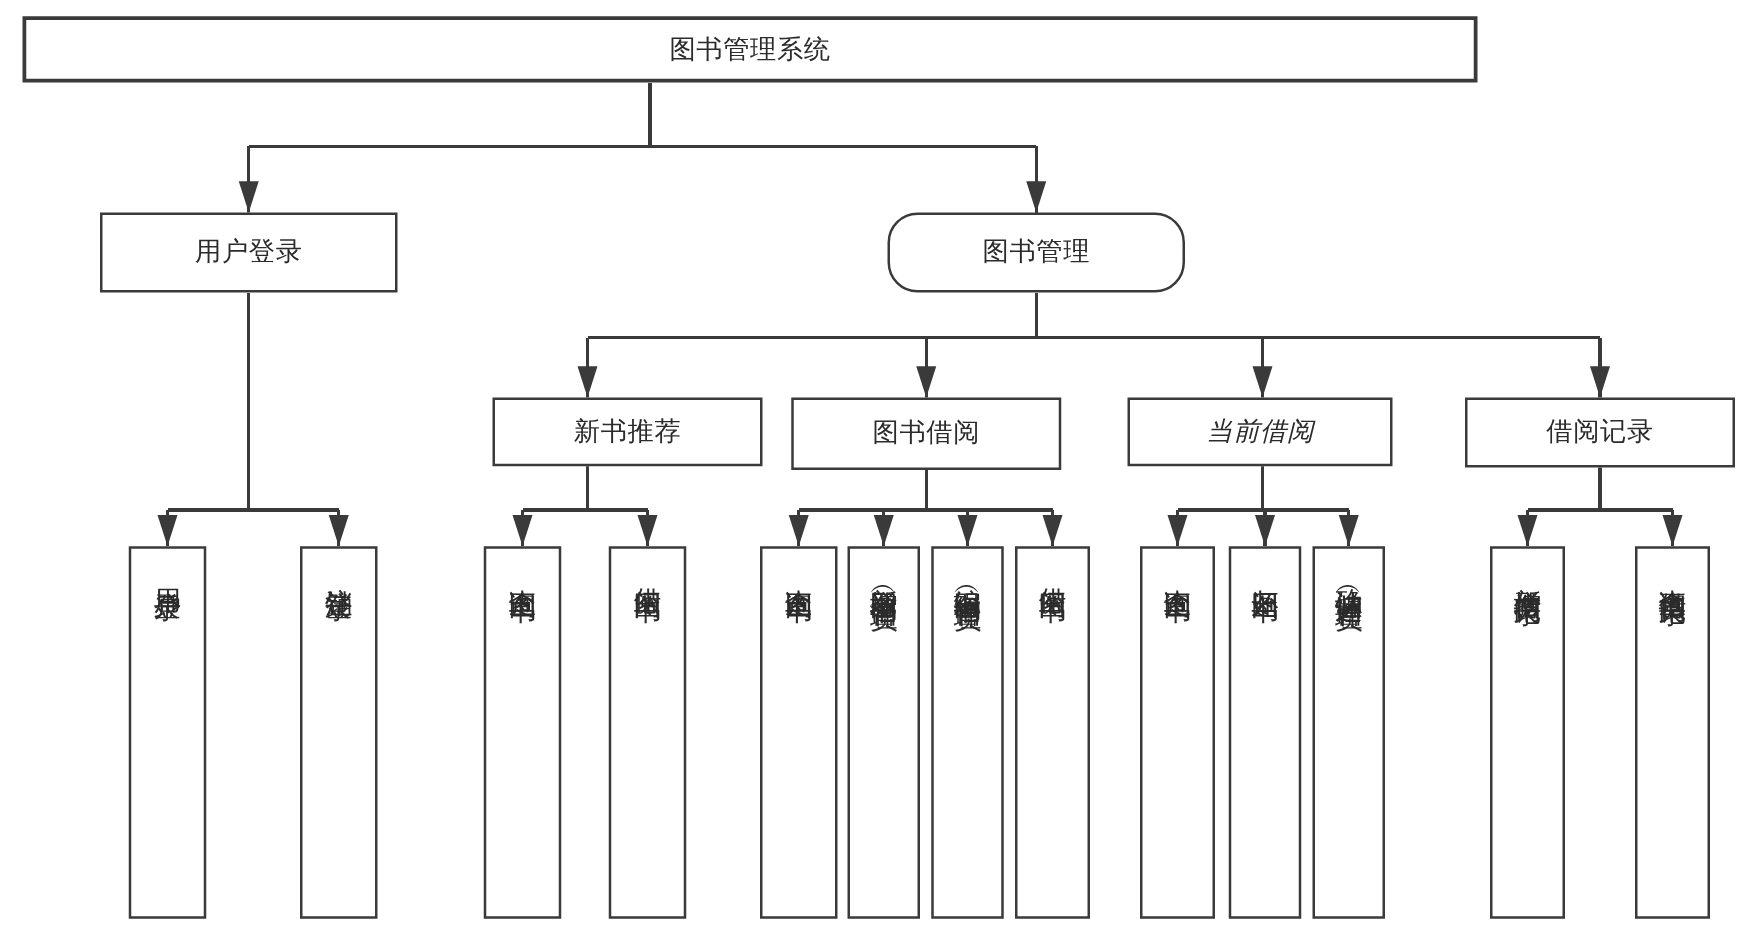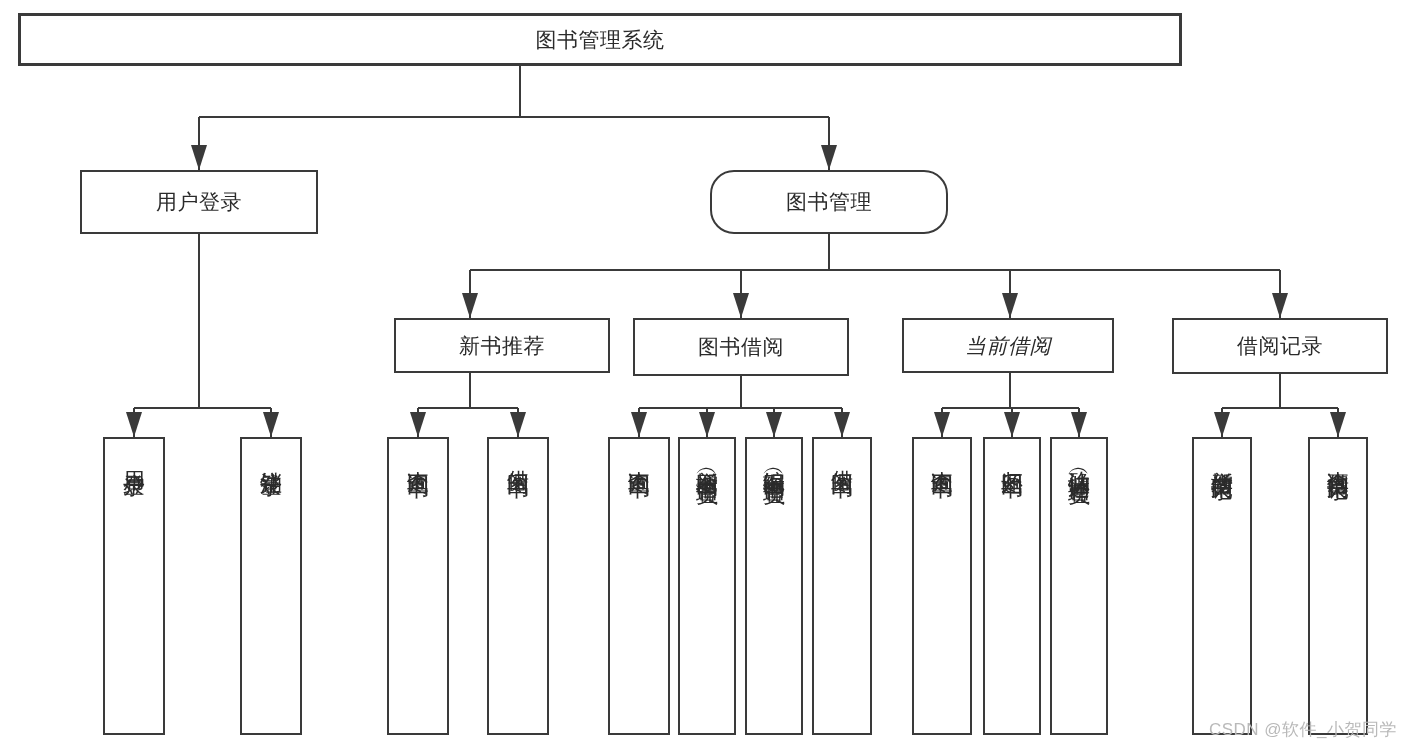--- a/index.html
+++ b/index.html
@@ -140,15 +140,14 @@
         <span class="node-label vertical">确认归还（管理员）</span>
       </div>
       <div class="node-box leaf" style="left: 1192px; top: 437px; width: 60px; height: 298px;">
         <span class="node-label vertical">新增借阅记录</span>
       </div>
       <div class="node-box leaf" style="left: 1308px; top: 437px; width: 60px; height: 298px;">
         <span class="node-label vertical">查询借阅记录</span>
       </div>
     </div>
 
-  <div class="watermark">CSDN @软件_小贺同学</div>
 
 </div>
 
 </body></html>

